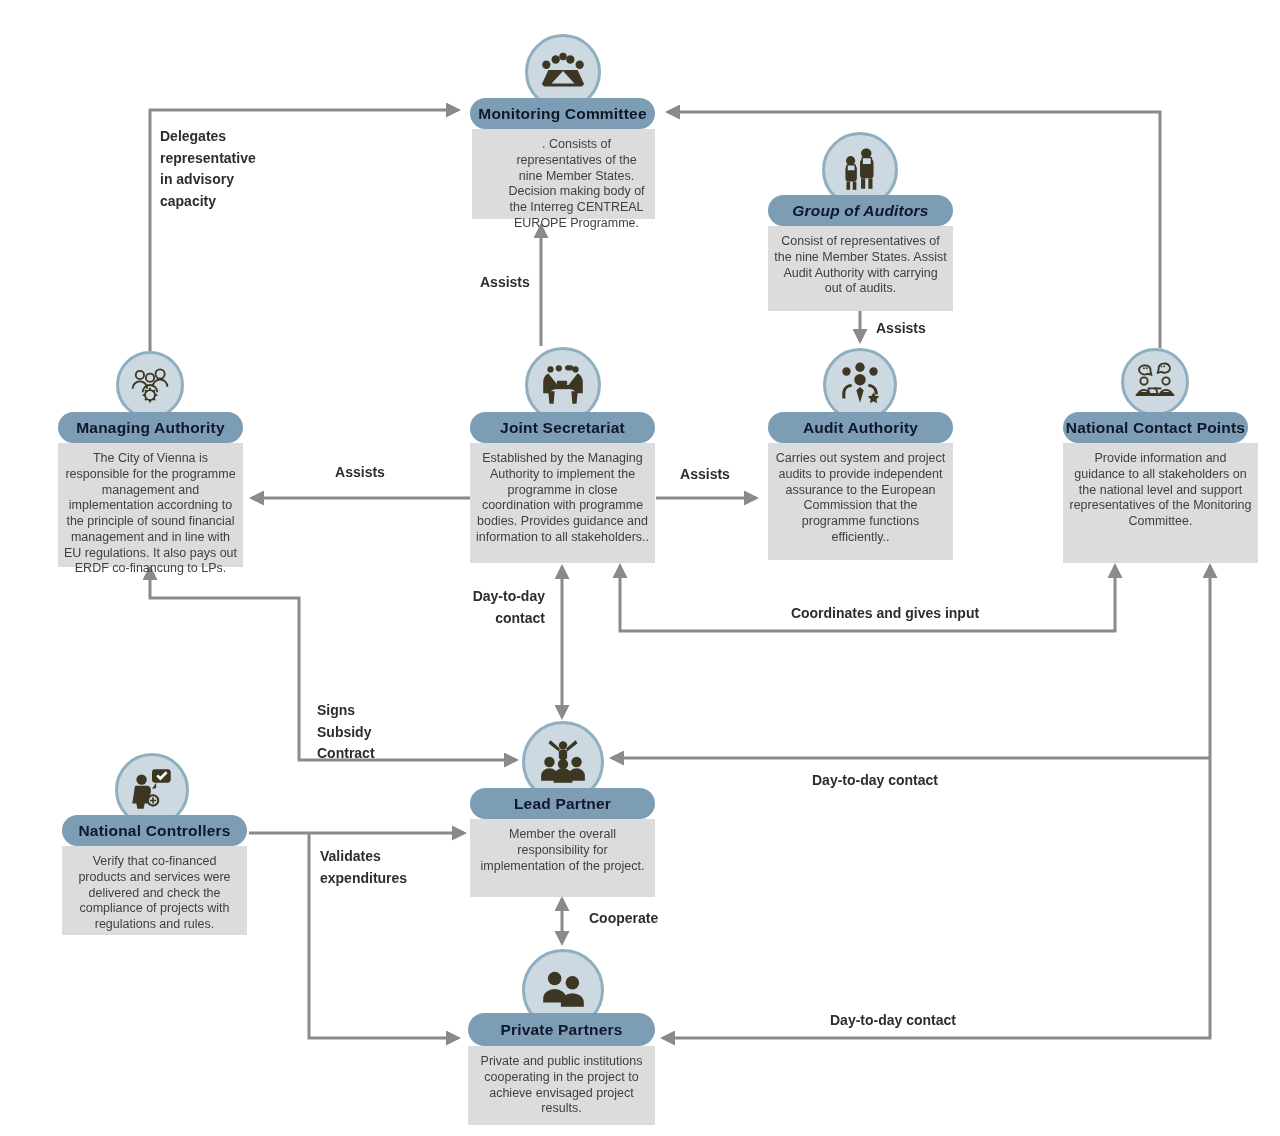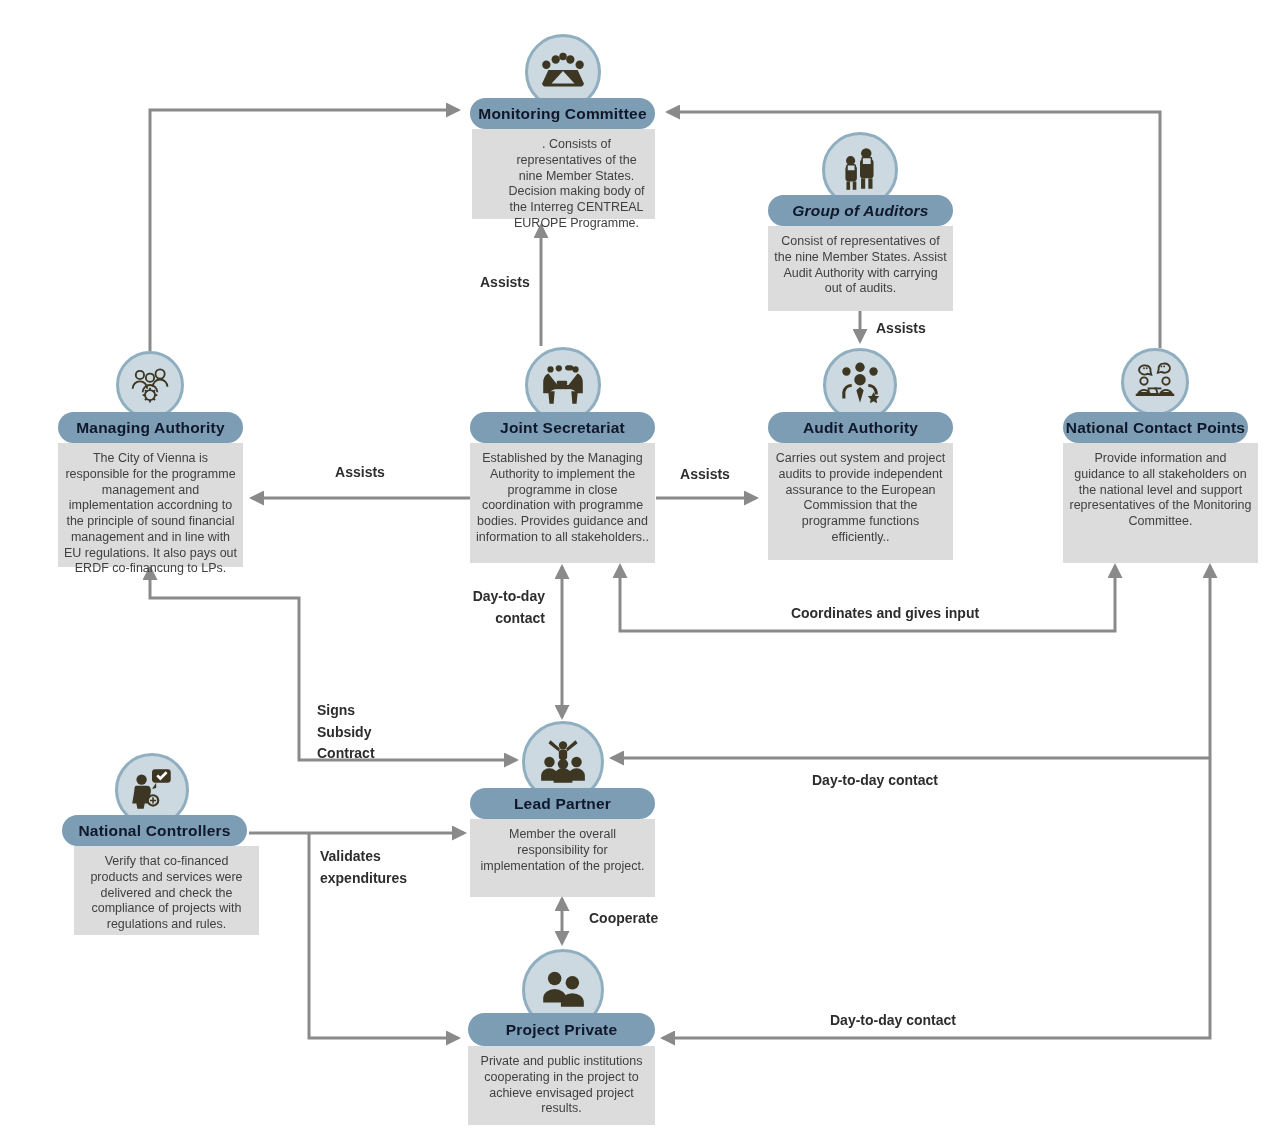--- a/index.html
+++ b/index.html
@@ -182,21 +182,21 @@
         <path d="M28,17 l-4,6 l4,-1 Z"></path>
         <path d="M29,10 l3,3 l6,-6" stroke="#ffffff" stroke-width="2.5" fill="none"></path>
         <circle cx="14" cy="14" r="5"></circle>
         <path d="M9,20 h10 q4,0 4,5 l-2,12 h-4 l-1,5 h-6 l-1,-5 h-4 l2,-12 q0,-5 2,-5 Z"></path>
         <circle cx="25" cy="34" r="5" fill="#cdd9e1" stroke="#3d3622" stroke-width="2"></circle>
         <path d="M22,34 h6 M25,31 v6" stroke="#3d3622" stroke-width="1.5" fill="none"></path>
       </g>
         </svg>
     </div>
     <div class="pill" style="left:62px;top:815px;width:185px;height:31px;">National Controllers</div>
-    <div class="bodybox" style="left:62px;top:846px;width:185px;height:89px;margin-left:12px;">Verify that co-financed products and services were delivered and check the compliance of projects with regulations and rules.</div>
+    <div class="bodybox" style="left:62px;top:846px;width:185px;height:89px;">Verify that co-financed products and services were delivered and check the compliance of projects with regulations and rules.</div>
   </div>
 
   <div class="node">
     <div class="circle" style="left:522px;top:721px;width:82px;height:82px;">
       <svg class="icon" viewBox="0 0 48 48">
           <g fill="#3d3622">
         <circle cx="24" cy="8" r="4"></circle>
         <path d="M12,3 L21,11 L20,14 L10,6 Z"></path>
             <path d="M36,3 L27,11 L28,14 L38,6 Z"></path>
         <rect x="20" y="12" width="8" height="10" rx="3"></rect>
@@ -217,24 +217,28 @@
     <div class="circle" style="left:522px;top:949px;width:82px;height:82px;">
       <svg class="icon" viewBox="0 0 48 48">
           <g fill="#3d3622">
         <circle cx="16" cy="13" r="6.5"></circle>
         <path d="M5,36 v-4 a11,9 0 0 1 22,0 v4 Z"></path>
         <circle cx="33" cy="17" r="6.5"></circle>
         <path d="M22,40 v-4 a11,9 0 0 1 22,0 v4 Z"></path>
       </g>
         </svg>
     </div>
-    <div class="pill" style="left:468px;top:1013px;width:187px;height:33px;">Project Private</div>
+    <div class="pill" style="left:468px;top:1013px;width:187px;height:33px;">Private Partners</div>
     <div class="bodybox" style="left:468px;top:1046px;width:187px;height:79px;">Private and public institutions cooperating in the project to achieve envisaged project results.</div>
   </div>
 
+  <div class="lbl" style="left:160px;top:126px;">Delegates
+representative
+in advisory
+capacity</div>
   <div class="lbl" style="left:480px;top:272px;width:60px;">Assists</div>
   <div class="lbl" style="left:876px;top:318px;">Assists</div>
   <div class="lbl" style="left:320px;top:462px;width:80px;text-align:center;">Assists</div>
   <div class="lbl" style="left:665px;top:464px;width:80px;text-align:center;">Assists</div>
   <div class="lbl" style="left:450px;top:586px;width:95px;text-align:right;">Day-to-day
 contact</div>
   <div class="lbl" style="left:785px;top:603px;width:200px;text-align:center;">Coordinates and gives input</div>
   <div class="lbl" style="left:317px;top:700px;">Signs
 Subsidy
 Contract</div>

